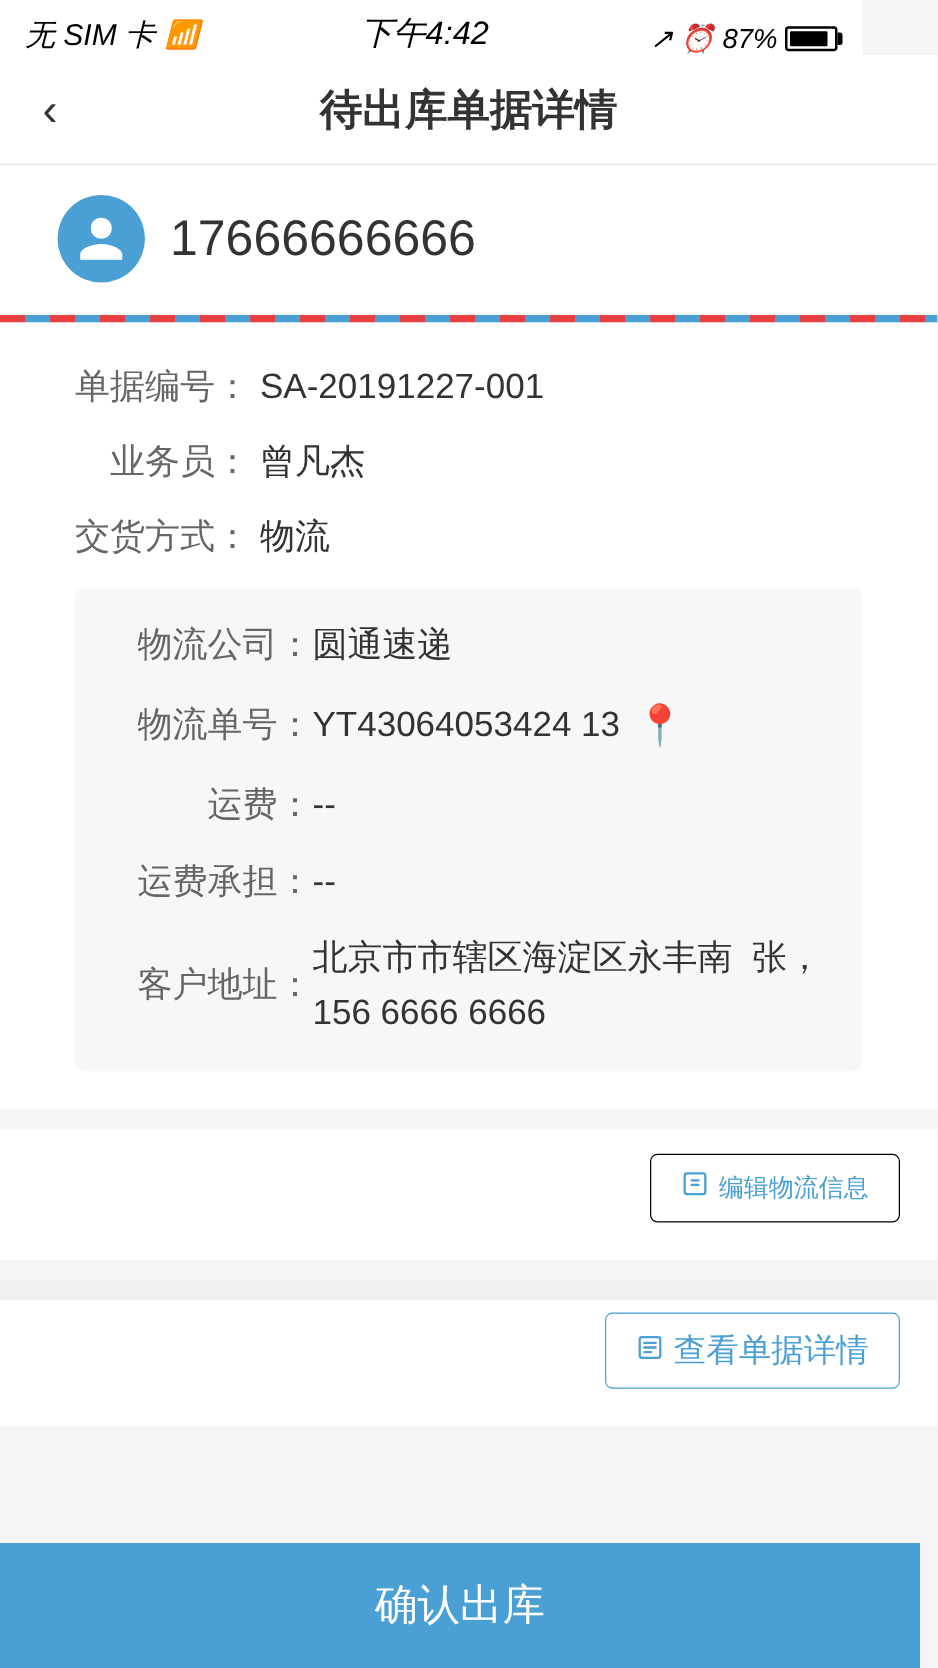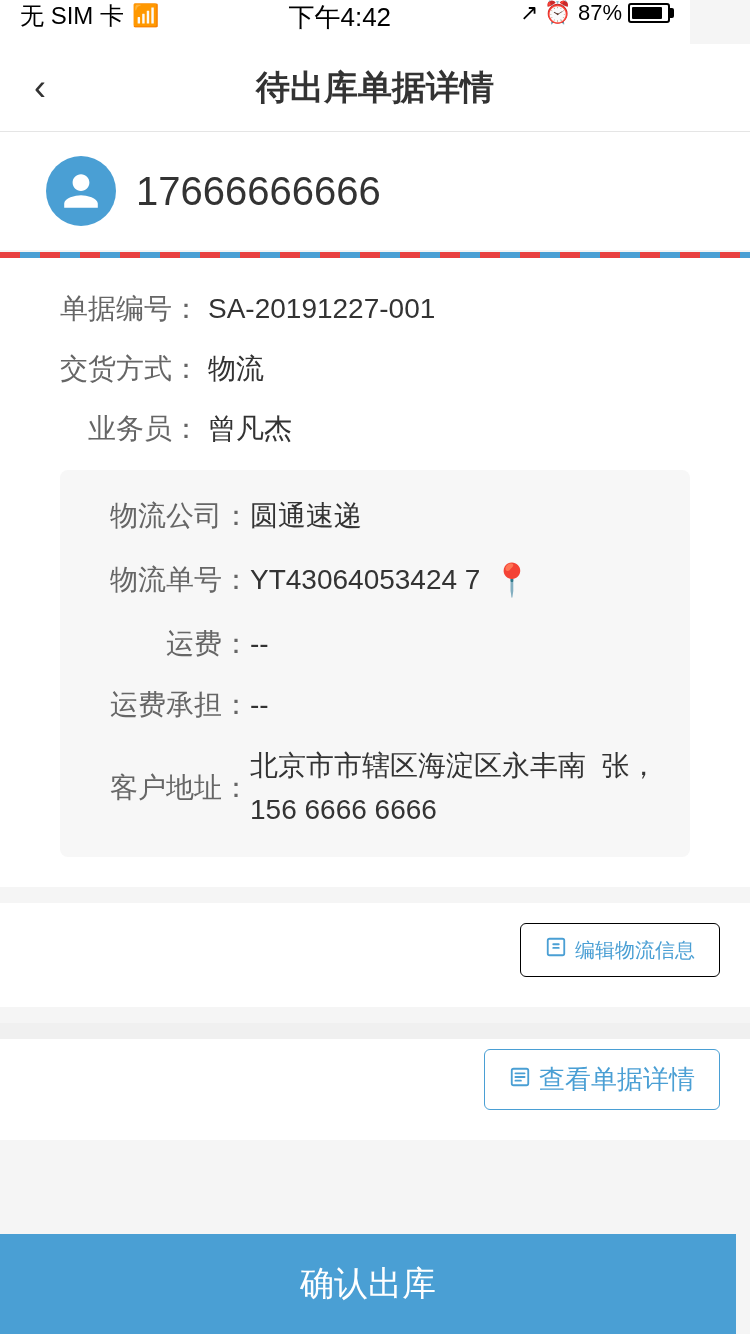--- a/index.html
+++ b/index.html
@@ -13,25 +13,26 @@
       color: #333;
       position: relative;
     }
 
     
     .status-bar {
       width: 690px;
       height: 44px;
       background: #fff;
       display: flex;
-      align-items: flex-start;
+      align-items: flex-end;
       justify-content: space-between;
       padding: 0 20px;
       font-size: 24px;
       color: #000;
+      font-style: italic;
     }
     .status-left { display: flex; align-items: center; gap: 8px; }
     .status-right { display: flex; align-items: center; gap: 6px; font-size: 22px; }
     .wifi-icon { font-size: 22px; }
     .battery-box {
       width: 42px; height: 20px;
       border: 2px solid #000;
       border-radius: 3px;
       position: relative;
       display: flex;
@@ -311,37 +312,37 @@
   </div>
 
   <div class="dashed-divider"></div>
 
   <div class="info-section">
     <div class="info-row">
       <span class="info-label">单据编号：</span>
       <span class="info-value">SA-20191227-001</span>
     </div>
     <div class="info-row">
+      <span class="info-label">业务员：</span>
+      <span class="info-value">曾凡杰</span>
+    </div>
+    <div class="info-row">
       <span class="info-label">交货方式：</span>
       <span class="info-value">物流</span>
     </div>
-    <div class="info-row">
-      <span class="info-label">业务员：</span>
-      <span class="info-value">曾凡杰</span>
-    </div>
 
     <div class="logistics-card">
       <div class="logistics-row">
         <span class="logistics-label">物流公司：</span>
         <span class="logistics-value">圆通速递</span>
       </div>
       <div class="logistics-row">
         <span class="logistics-label">物流单号：</span>
         <span class="logistics-value">
-          <span>YT43064053424 7</span>
+          <span>YT43064053424 13</span>
           <span class="location-pin">📍</span>
         </span>
       </div>
       <div class="logistics-row">
         <span class="logistics-label">运费：</span>
         <span class="logistics-value">--</span>
       </div>
       <div class="logistics-row">
         <span class="logistics-label">运费承担：</span>
         <span class="logistics-value">--</span>

